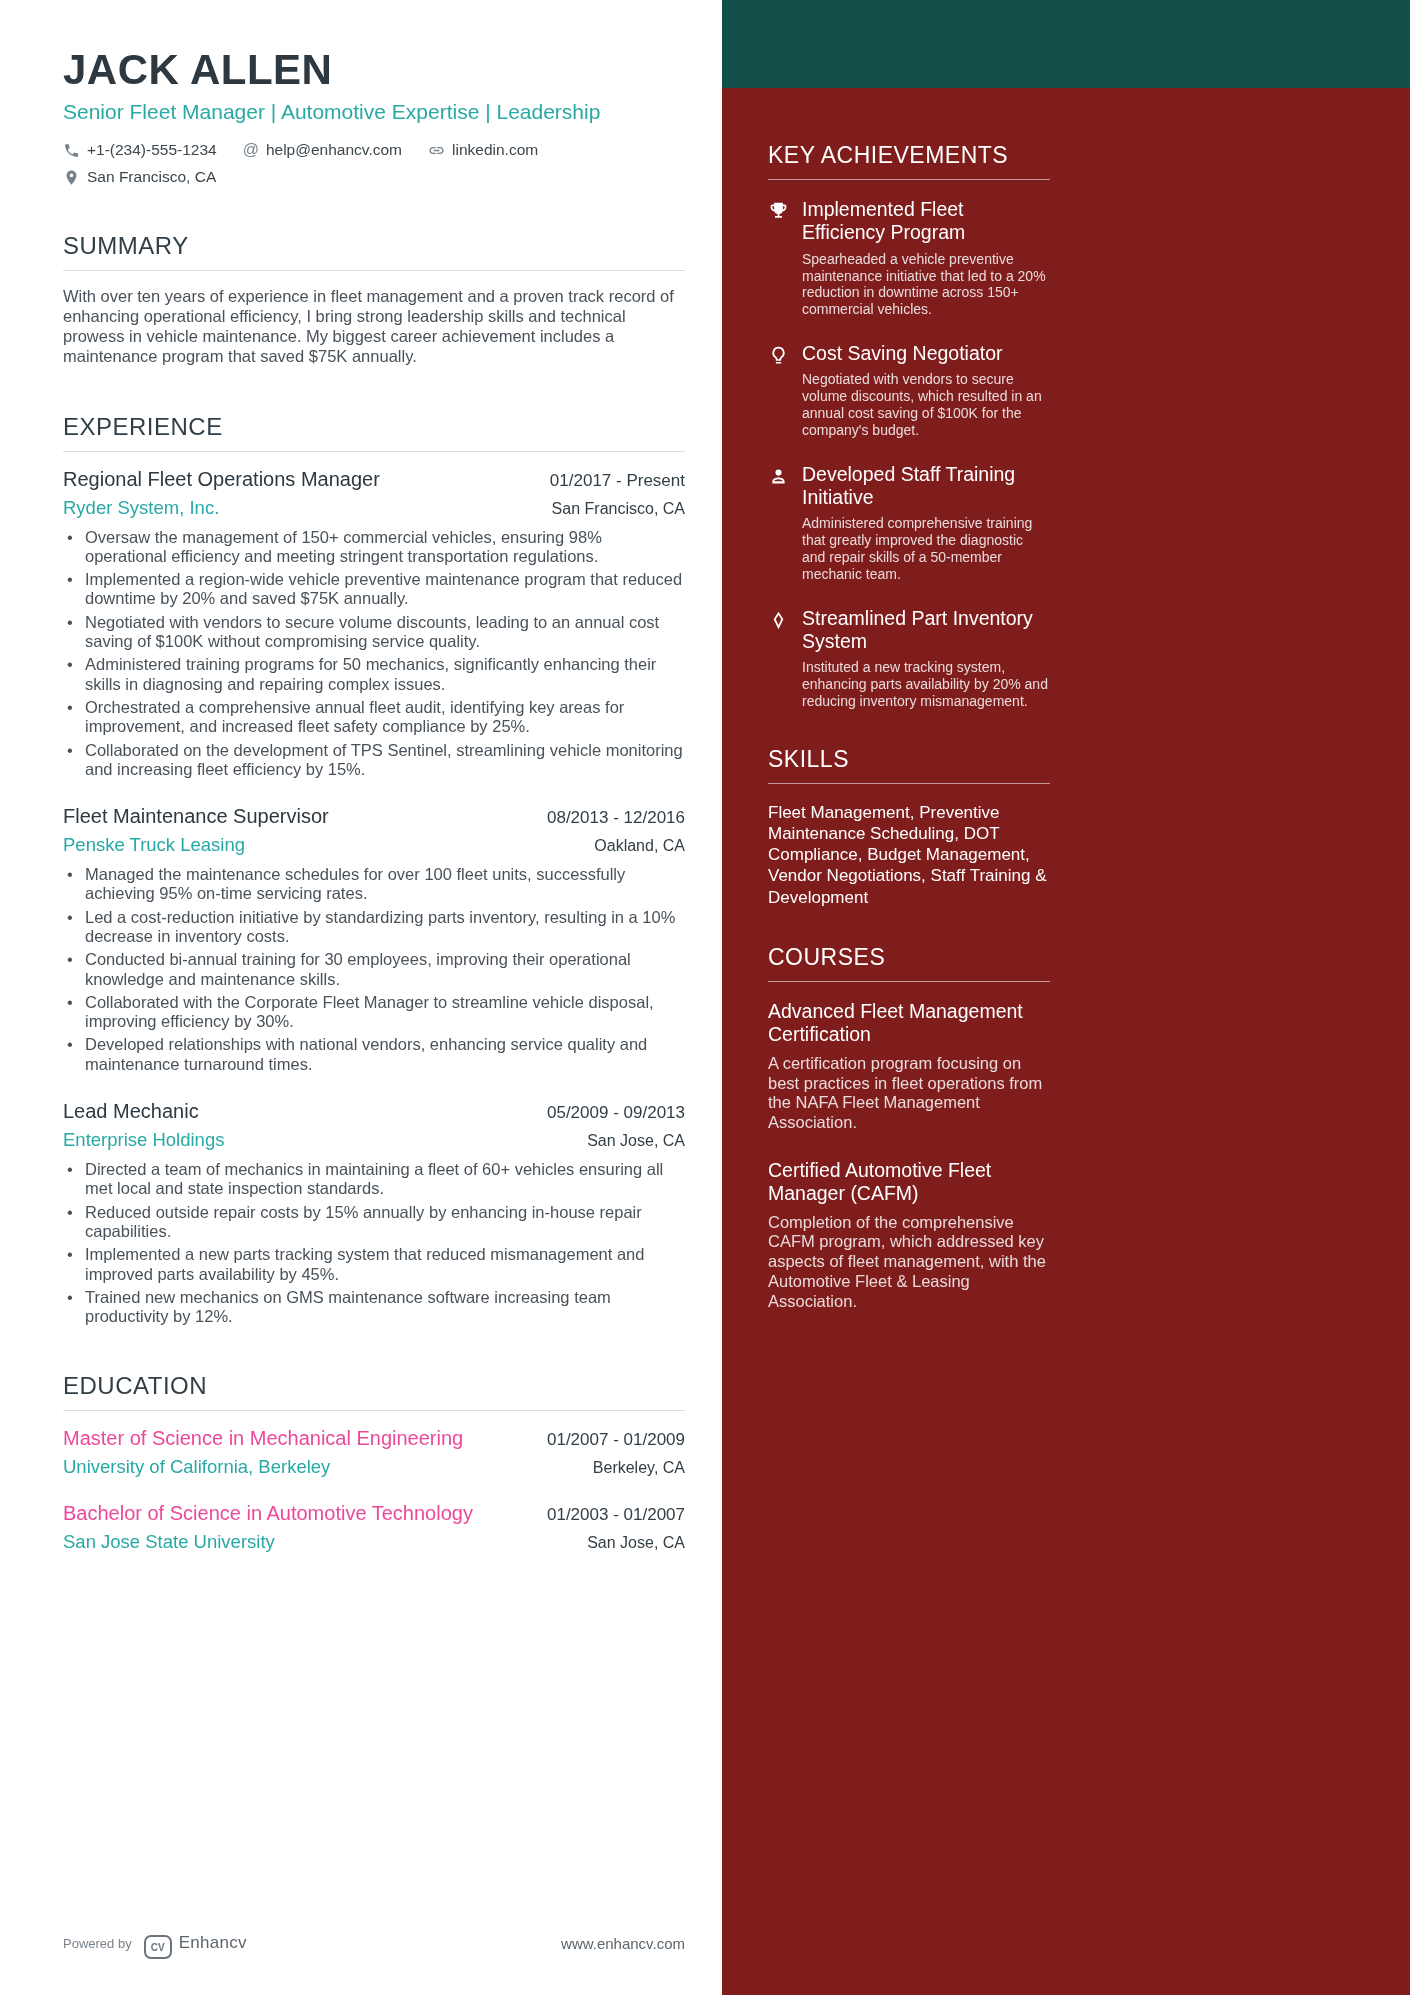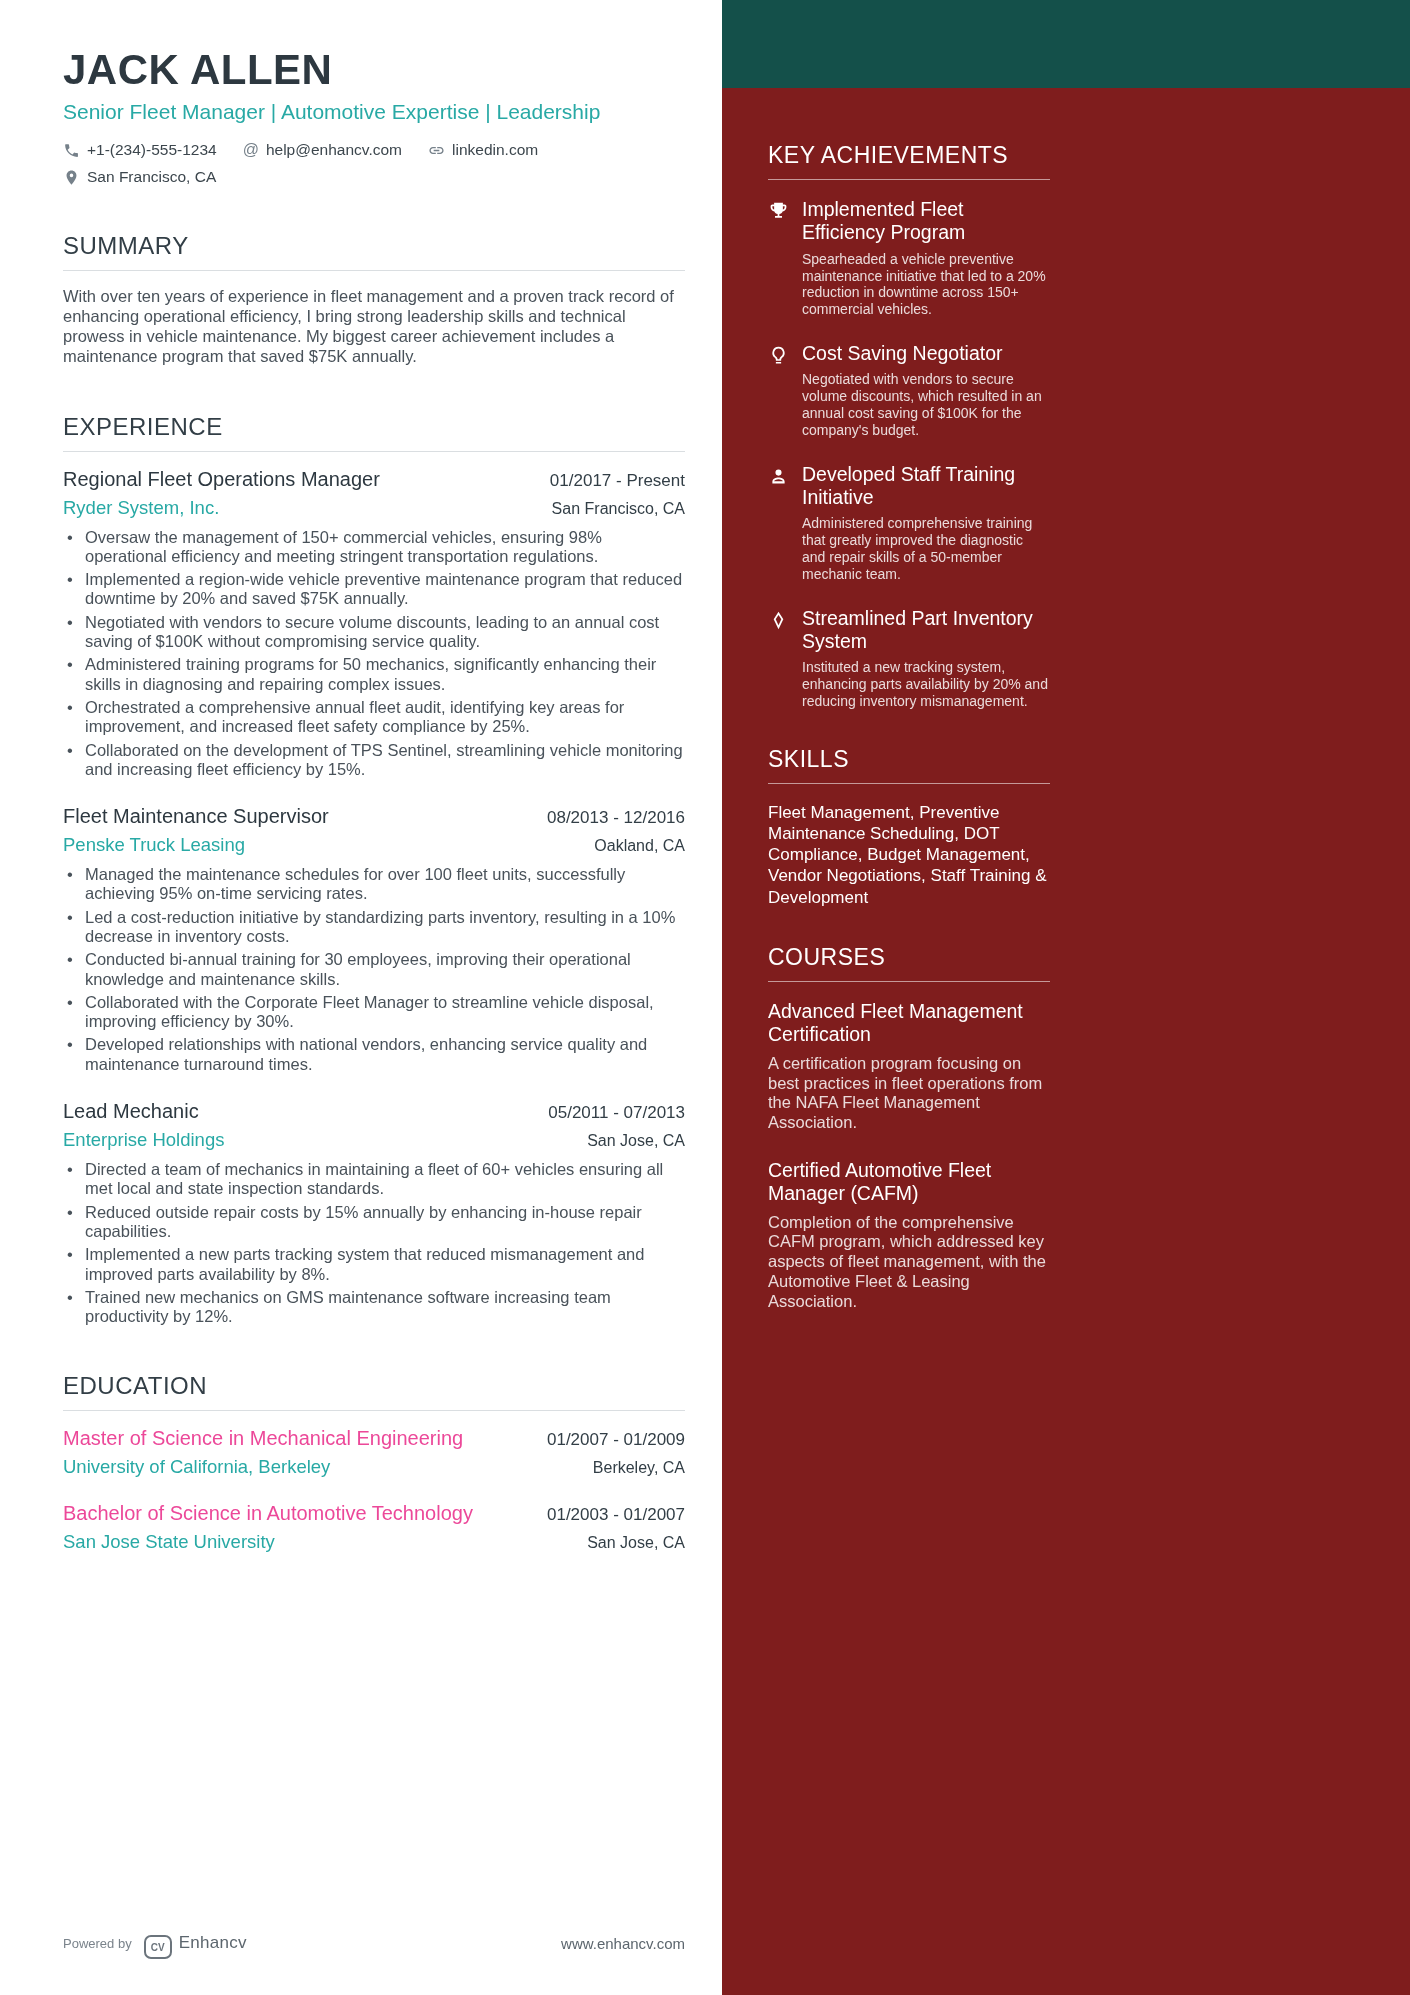--- a/index.html
+++ b/index.html
@@ -148,30 +148,30 @@
           <li>Led a cost-reduction initiative by standardizing parts inventory, resulting in a 10% decrease in inventory costs.</li>
           <li>Conducted bi-annual training for 30 employees, improving their operational knowledge and maintenance skills.</li>
           <li>Collaborated with the Corporate Fleet Manager to streamline vehicle disposal, improving efficiency by 30%.</li>
           <li>Developed relationships with national vendors, enhancing service quality and maintenance turnaround times.</li>
         </ul>
       </div>
 
       <div class="job">
         <div class="row-split">
           <span class="job-title">Lead Mechanic</span>
-          <span class="job-dates">05/2011 - 07/2013</span>
+          <span class="job-dates">05/2009 - 09/2013</span>
         </div>
         <div class="row-split company-row">
           <span class="company">Enterprise Holdings</span>
           <span class="job-loc">San Jose, CA</span>
         </div>
         <ul class="bullets">
           <li>Directed a team of mechanics in maintaining a fleet of 60+ vehicles ensuring all met local and state inspection standards.</li>
           <li>Reduced outside repair costs by 15% annually by enhancing in-house repair capabilities.</li>
-          <li>Implemented a new parts tracking system that reduced mismanagement and improved parts availability by 8%.</li>
+          <li>Implemented a new parts tracking system that reduced mismanagement and improved parts availability by 45%.</li>
           <li>Trained new mechanics on GMS maintenance software increasing team productivity by 12%.</li>
         </ul>
       </div>
     </div>
 
     <div class="section">
       <div class="section-title">EDUCATION</div>
 
       <div class="edu">
         <div class="row-split">

